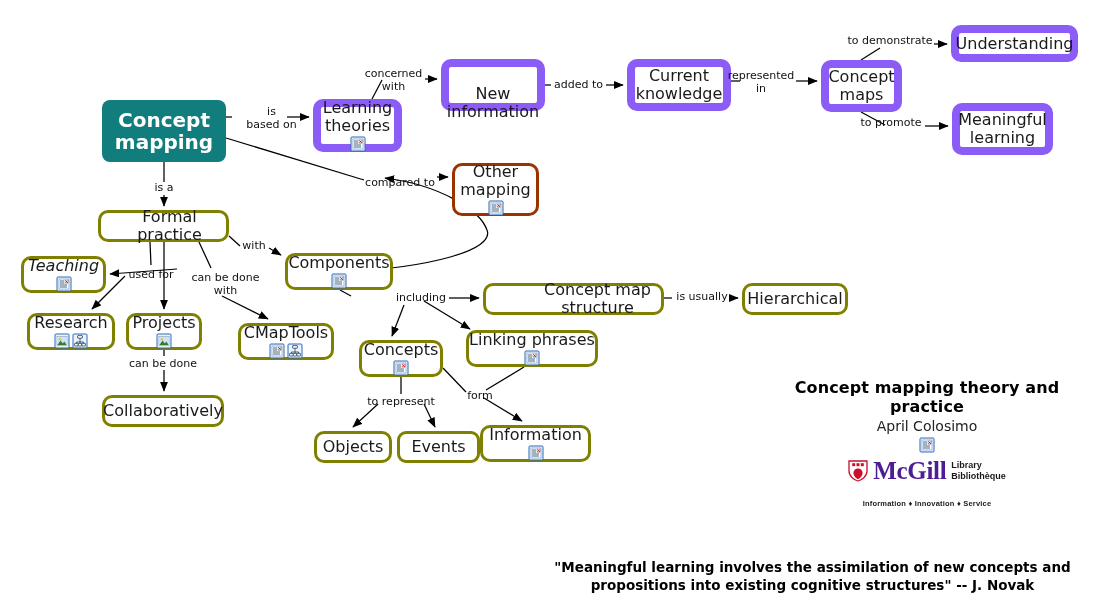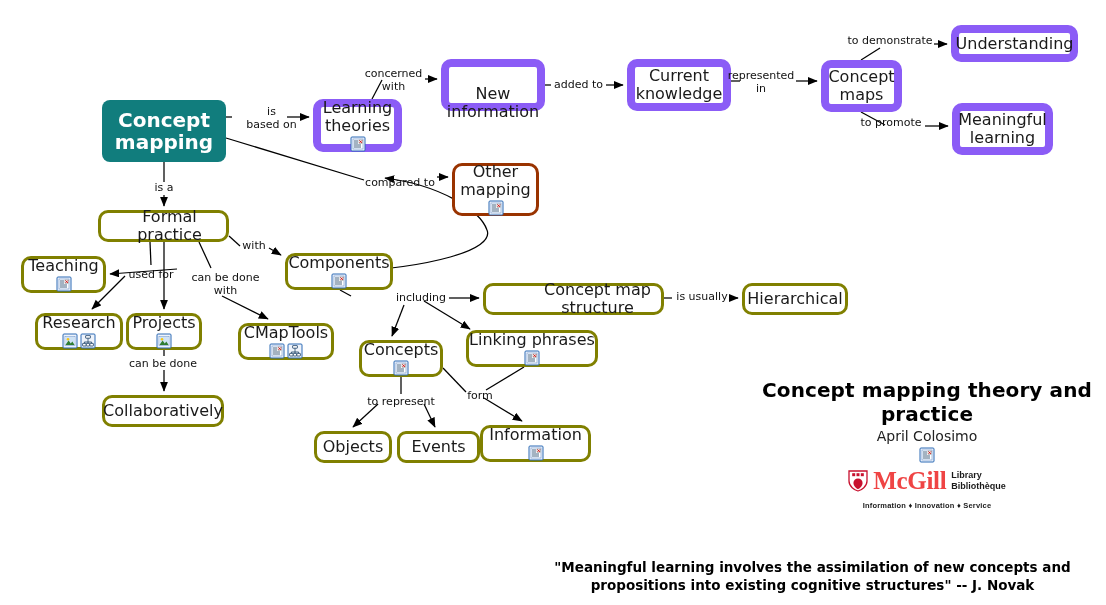--- a/index.html
+++ b/index.html
@@ -61,41 +61,41 @@
   }
   .ricon{display:block;width:16px;height:16px;}
 
   
   #credits{
     position:absolute;
     left:762px;top:378px;width:330px;
     text-align:center;
     z-index:7;
   }
-  #credits .ctitle{font-size:20px;font-weight:bold;color:#000;letter-spacing:.1px;}
+  #credits .ctitle{font-size:16px;font-weight:bold;color:#000;letter-spacing:.1px;}
   #credits .cauthor{font-size:14px;color:#222;margin-top:2px;}
   #credits .cicon{margin-top:3px;display:flex;justify-content:center;}
 
   
   #mcgill{margin-top:5px;display:flex;flex-direction:column;align-items:center;}
   #mcgill .row{display:flex;align-items:center;gap:5px;}
   #mcgill .wordmark{
     font-family:"Liberation Serif", serif;
-    font-size:25px;font-weight:bold;color:#ef4444;
+    font-size:25px;font-weight:bold;color:#4c1d95;
     line-height:1;letter-spacing:-0.3px;
   }
   #mcgill .libtxt{
     font-family:"Liberation Sans", sans-serif;
     font-size:9px;font-weight:bold;color:#1a1a1a;
     line-height:1.15;text-align:left;
   }
   #mcgill .tagline{
     font-family:"Liberation Sans", sans-serif;
     font-size:7.5px;font-weight:bold;color:#1a1a1a;
-    margin-top:8px;letter-spacing:.2px;
+    margin-top:16px;letter-spacing:.2px;
   }
 
   
   #quote{
     position:absolute;
     left:525px;top:558px;width:575px;
     text-align:center;
     font-family:"DejaVu Sans", sans-serif;
     font-size:13.5px;font-weight:bold;color:#000;
     line-height:1.35;
@@ -247,38 +247,38 @@
         <path d="M9.4,4.4 L12,7 M12,4.4 L9.4,7" stroke="#c00" stroke-width="0.8"></path>
       </svg>
     </span>
   </div>
 
   <div class="node olive" style="left:98px;top:210px;width:131px;height:32px;">
     <span class="label" style="white-space: pre-line; margin-left: 12px;">Formal practice</span>
   </div>
 
   <div class="node olive" style="left:21px;top:256px;width:85px;height:37px;">
-    <span class="label" style="white-space: pre-line;">Teaching</span>
-    <span class="icons">
-      <svg class="ricon" viewBox="0 0 16 16">
-        <rect x="1" y="1" width="14" height="14" rx="1" fill="#eef3fb" stroke="#2d6bb5" stroke-width="1"></rect>
-        <rect x="3" y="3" width="10" height="10" fill="#fff" stroke="#6b93c9" stroke-width="0.6"></rect>
-        <g stroke="#1b3f66" stroke-width="0.8">
-          <line x1="4" y1="5" x2="8" y2="5"></line>
-            <line x1="4" y1="7" x2="8" y2="7"></line>
-          <line x1="4" y1="9" x2="11" y2="9"></line>
-            <line x1="4" y1="11" x2="11" y2="11"></line>
-        </g>
-        <rect x="9" y="4" width="3.4" height="3.4" fill="#fff" stroke="#888" stroke-width="0.5"></rect>
-        <path d="M9.4,4.4 L12,7 M12,4.4 L9.4,7" stroke="#c00" stroke-width="0.8"></path>
-      </svg>
-    </span>
-  </div>
-
-  <div class="node olive" style="left:35px;top:313px;width:88px;height:37px;">
+    <span class="label" style="white-space: pre-line; font-style: italic;">Teaching</span>
+    <span class="icons">
+      <svg class="ricon" viewBox="0 0 16 16">
+        <rect x="1" y="1" width="14" height="14" rx="1" fill="#eef3fb" stroke="#2d6bb5" stroke-width="1"></rect>
+        <rect x="3" y="3" width="10" height="10" fill="#fff" stroke="#6b93c9" stroke-width="0.6"></rect>
+        <g stroke="#1b3f66" stroke-width="0.8">
+          <line x1="4" y1="5" x2="8" y2="5"></line>
+            <line x1="4" y1="7" x2="8" y2="7"></line>
+          <line x1="4" y1="9" x2="11" y2="9"></line>
+            <line x1="4" y1="11" x2="11" y2="11"></line>
+        </g>
+        <rect x="9" y="4" width="3.4" height="3.4" fill="#fff" stroke="#888" stroke-width="0.5"></rect>
+        <path d="M9.4,4.4 L12,7 M12,4.4 L9.4,7" stroke="#c00" stroke-width="0.8"></path>
+      </svg>
+    </span>
+  </div>
+
+  <div class="node olive" style="left:27px;top:313px;width:88px;height:37px;">
     <span class="label" style="white-space: pre-line;">Research</span>
     <span class="icons">
       <svg class="ricon" viewBox="0 0 16 16">
         <rect x="1" y="1" width="14" height="14" rx="1" fill="#eef3fb" stroke="#2d6bb5" stroke-width="1"></rect>
         <rect x="3" y="3.5" width="10" height="9" fill="#ffffff" stroke="#6b93c9" stroke-width="0.6"></rect>
         <rect x="3.4" y="3.9" width="9.2" height="8.2" fill="#cfe3f5"></rect>
         <circle cx="6" cy="6.2" r="1.25" fill="#f5c518"></circle>
         <path d="M3.4,12.1 L6.6,7.6 L8.8,10.4 L10.3,8.6 L12.6,12.1 Z" fill="#2f7d32"></path>
       </svg>
       <svg class="ricon" viewBox="0 0 16 16">

